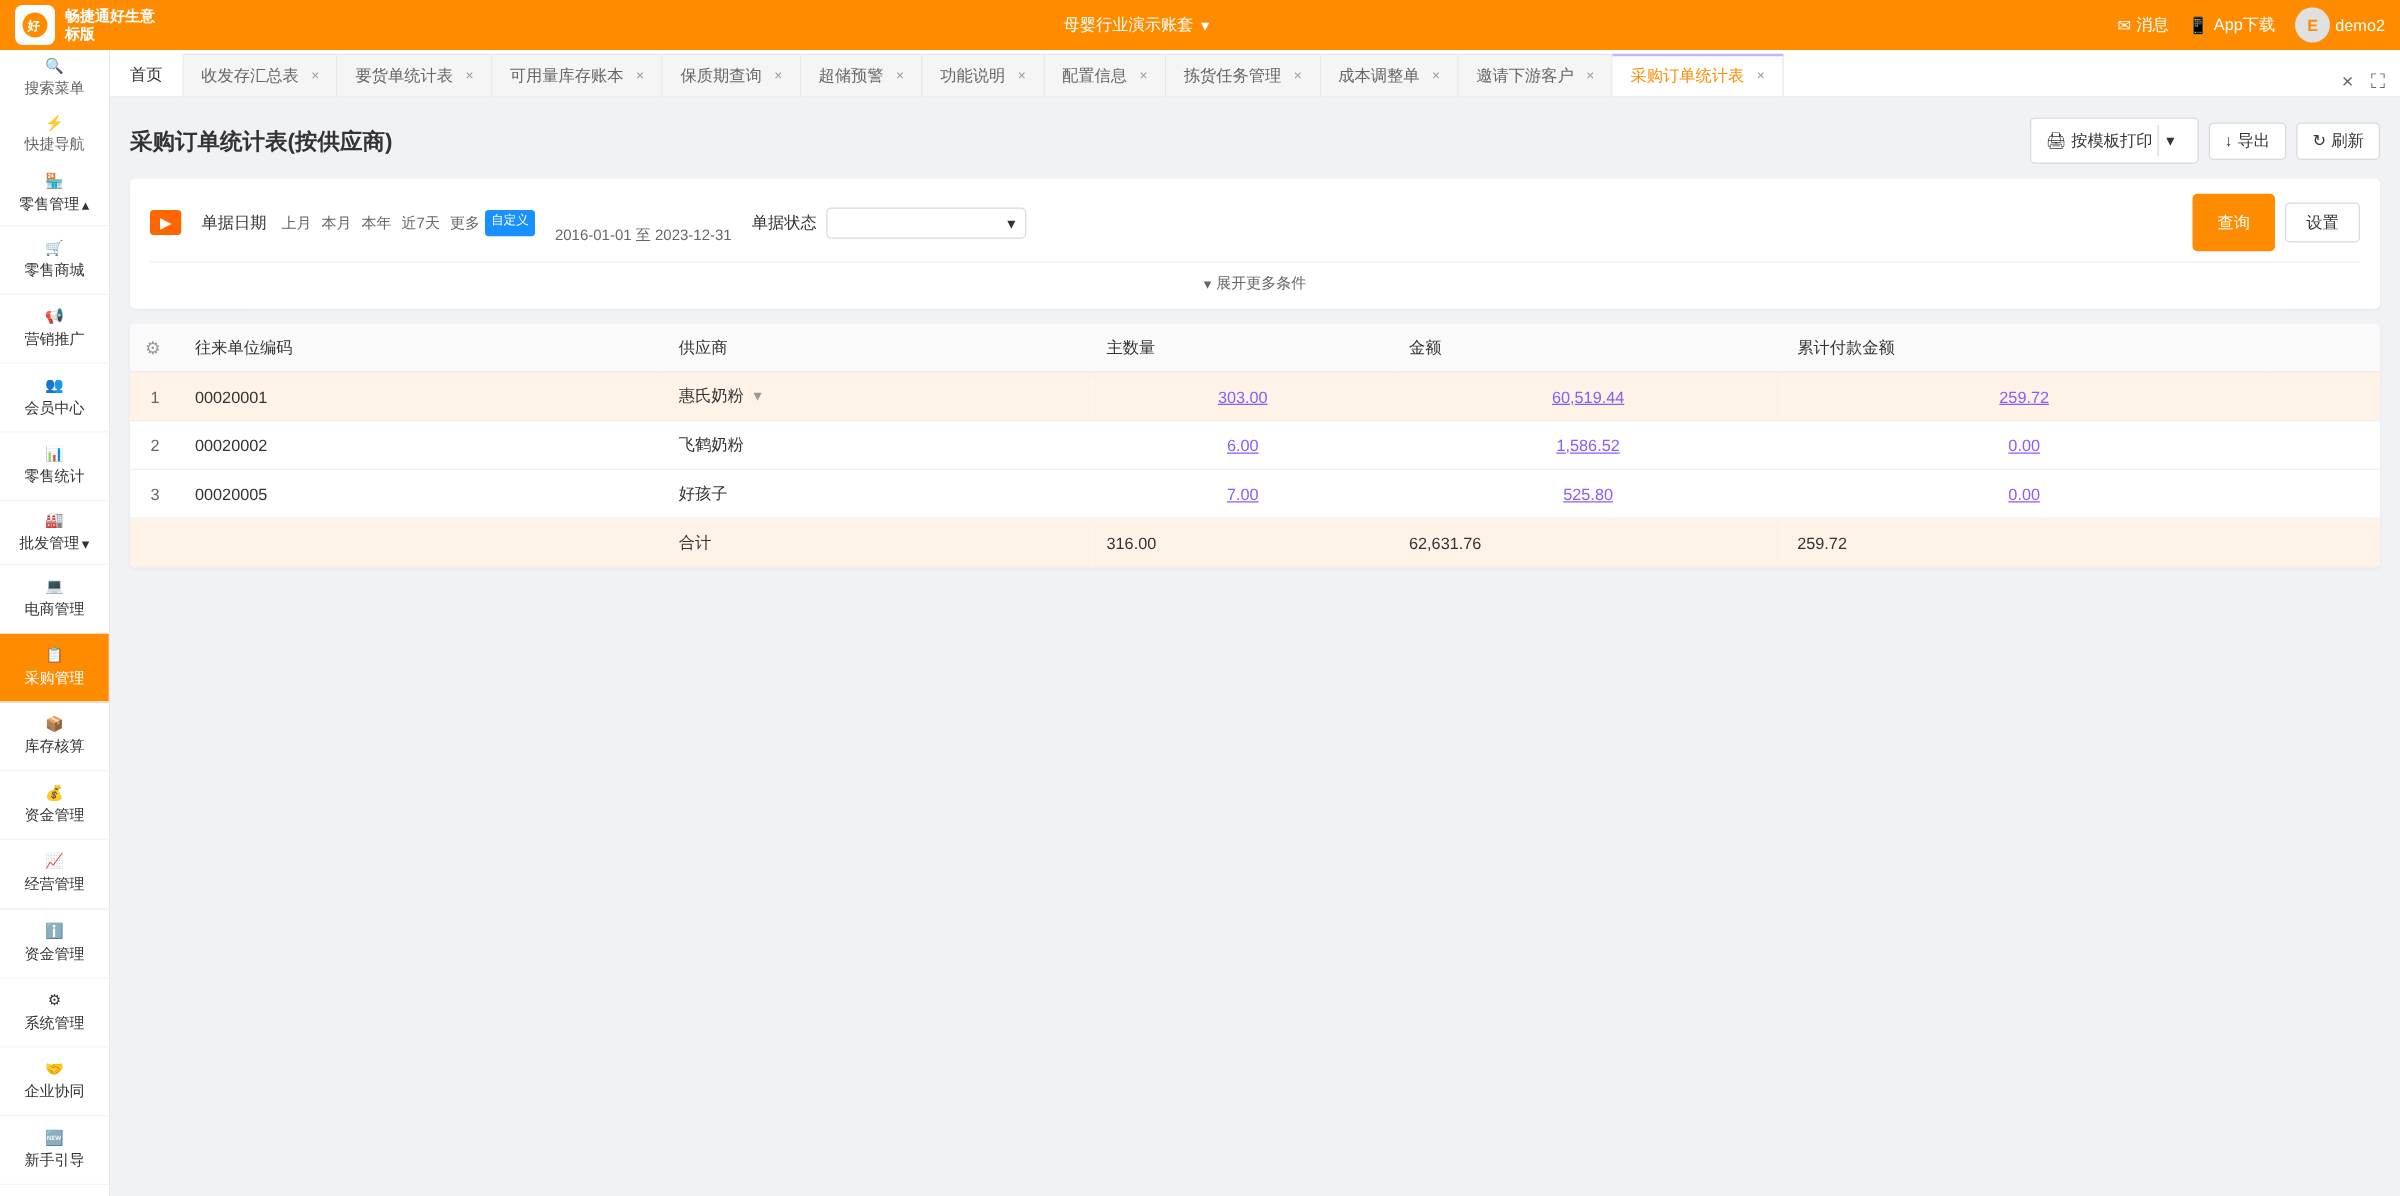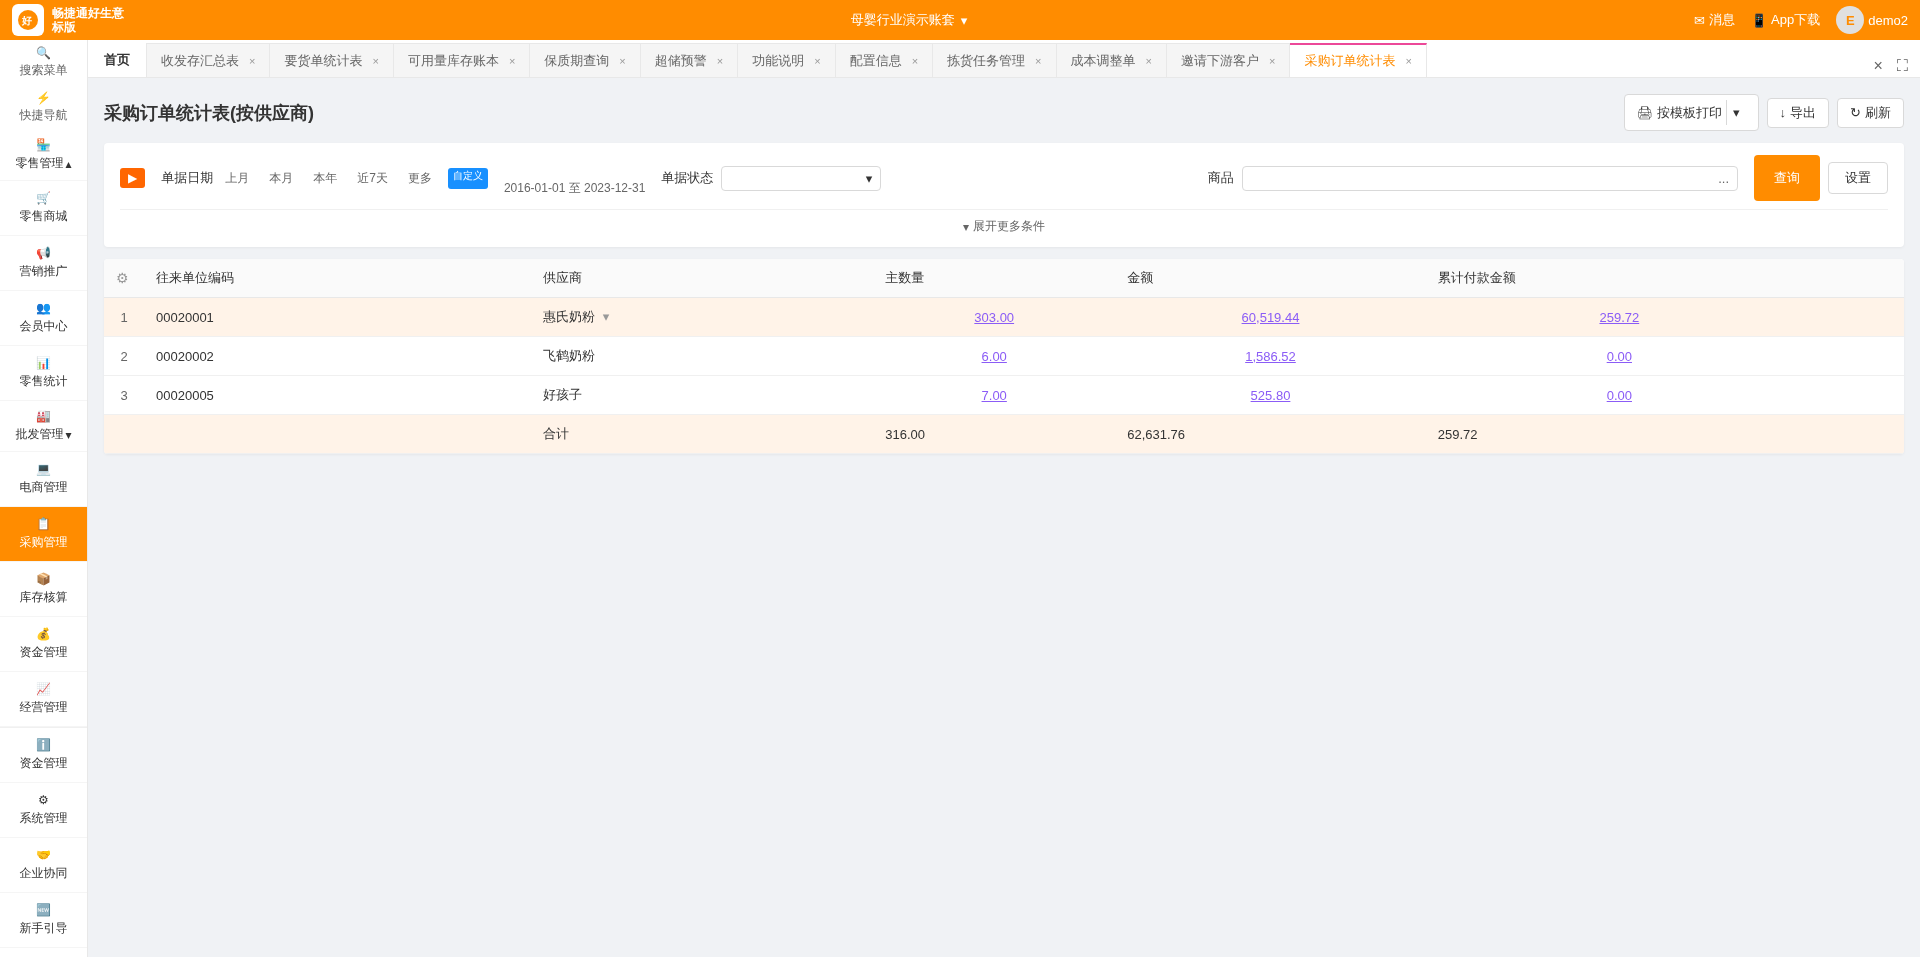--- a/index.html
+++ b/index.html
@@ -28,22 +28,22 @@
     .sidebar-nav-item.active { background: #ff8c00; color: #fff; }
     .sidebar-section { display: flex; flex-direction: column; align-items: center; padding: 8px 4px; cursor: pointer; color: #333; font-size: 12px; gap: 3px; border-bottom: 1px solid #f5f5f5; }
     .section-with-arrow { display: flex; align-items: center; gap: 2px; }
 
     
     .content-area { flex: 1; display: flex; flex-direction: column; overflow: hidden; }
 
     
     .tab-bar { height: 38px; background: #fff; display: flex; align-items: flex-end; border-bottom: 1px solid #e8e8e8; flex-shrink: 0; overflow-x: auto; }
     .tab-item { height: 34px; padding: 0 14px; display: flex; align-items: center; gap: 6px; cursor: pointer; font-size: 13px; color: #666; border-right: 1px solid #e8e8e8; white-space: nowrap; flex-shrink: 0; background: #f5f5f5; border-top: 1px solid #e8e8e8; }
-    .tab-item:first-child { background: #fff; border-top: none; color: #333; padding: 0 16px; font-weight: 700; }
-    .tab-item.active { background: #fff; color: #ff8c00; border-top: 2px solid #ec4899; justify-content: space-between; }
+    .tab-item:first-child { background: #fff; border-top: none; color: #333; padding: 0 16px; font-weight: 400; }
+    .tab-item.active { background: #fff; color: #ff8c00; border-top: 2px solid #c4b5fd; justify-content: space-between; }
     .tab-close { font-size: 11px; color: #999; cursor: pointer; margin-left: 4px; }
     .tab-bar-actions { margin-left: auto; display: flex; align-items: center; padding: 0 8px; gap: 6px; flex-shrink: 0; }
     .tab-action-btn { background: none; border: none; cursor: pointer; color: #666; font-size: 16px; padding: 2px 4px; }
 
     
     .page-content { flex: 1; overflow-y: auto; padding: 16px; background: #f0f2f5; }
 
     
     .page-header { display: flex; align-items: center; justify-content: space-between; margin-bottom: 12px; }
     .page-title { font-size: 18px; font-weight: bold; color: #333; }
@@ -51,21 +51,21 @@
     .btn-print { background: #fff; border: 1px solid #d9d9d9; padding: 5px 12px; border-radius: 4px; cursor: pointer; font-size: 13px; color: #333; display: flex; align-items: center; gap: 4px; }
     .btn-export { background: #fff; border: 1px solid #d9d9d9; padding: 5px 12px; border-radius: 4px; cursor: pointer; font-size: 13px; color: #333; display: flex; align-items: center; gap: 4px; }
     .btn-refresh { background: #fff; border: 1px solid #d9d9d9; padding: 5px 12px; border-radius: 4px; cursor: pointer; font-size: 13px; color: #333; display: flex; align-items: center; gap: 4px; }
 
     
     .filter-section { background: #fff; border-radius: 4px; padding: 12px 16px; margin-bottom: 12px; box-shadow: 0 1px 3px rgba(0,0,0,0.05); }
     .filter-row { display: flex; align-items: center; gap: 16px; flex-wrap: wrap; }
     .filter-item { display: flex; align-items: center; gap: 8px; }
     .filter-label { color: #333; font-size: 13px; white-space: nowrap; }
     .filter-toggle-btn { background: #ff6600; color: #fff; border: none; padding: 3px 8px; border-radius: 3px; cursor: pointer; display: flex; align-items: center; gap: 2px; font-size: 12px; }
-    .date-shortcuts { display: flex; gap: 12px; }
+    .date-shortcuts { display: flex; gap: 0; }
     .date-btn { background: none; border: none; cursor: pointer; color: #666; font-size: 12px; padding: 2px 4px; }
     .date-range { color: #666; font-size: 12px; margin-top: 21px; }
     .custom-badge { background: #1890ff; color: #fff; font-size: 10px; padding: 1px 5px; border-radius: 3px; }
     .status-select { border: 1px solid #d9d9d9; border-radius: 4px; padding: 4px 8px; font-size: 13px; color: #333; min-width: 160px; cursor: pointer; display: flex; align-items: center; justify-content: space-between; }
     .goods-input { border: 1px solid #d9d9d9; border-radius: 4px; padding: 4px 8px; font-size: 13px; color: #666; flex: 1; min-width: 200px; display: flex; align-items: center; justify-content: space-between; }
     .more-btn { color: #666; font-size: 13px; cursor: pointer; }
     .btn-query { background: #ff8c00; color: #fff; border: none; padding: 14px 20px; border-radius: 4px; cursor: pointer; font-size: 13px; font-weight: 400; }
     .btn-settings { background: #fff; border: 1px solid #d9d9d9; color: #333; padding: 6px 16px; border-radius: 4px; cursor: pointer; font-size: 13px; }
     .expand-row { text-align: center; margin-top: 8px; border-top: 1px solid #f0f0f0; padding-top: 8px; }
     .expand-btn { background: none; border: none; color: #666; cursor: pointer; font-size: 12px; display: inline-flex; align-items: center; gap: 4px; }
@@ -305,27 +305,20 @@
           <div class="filter-item">
             <span class="date-range">2016-01-01 至 2023-12-31</span>
           </div>
           <div class="filter-item" style="flex:1;">
             <span class="filter-label">单据状态</span>
             <div class="status-select">
               <span></span>
               <span>▾</span>
             </div>
           </div>
-          <div class="filter-item" style="flex:1;">
-            <span class="filter-label">商品</span>
-            <div class="goods-input">
-              <span></span>
-              <span class="more-btn">...</span>
-            </div>
-          </div>
           <div style="display:flex;gap:8px;align-items:center;margin-left:auto;">
             <button class="btn-query">查询</button>
             <button class="btn-settings">设置</button>
           </div>
         </div>
         <div class="expand-row">
           <button class="expand-btn">
             <span>▾</span>
             <span>展开更多条件</span>
           </button>

